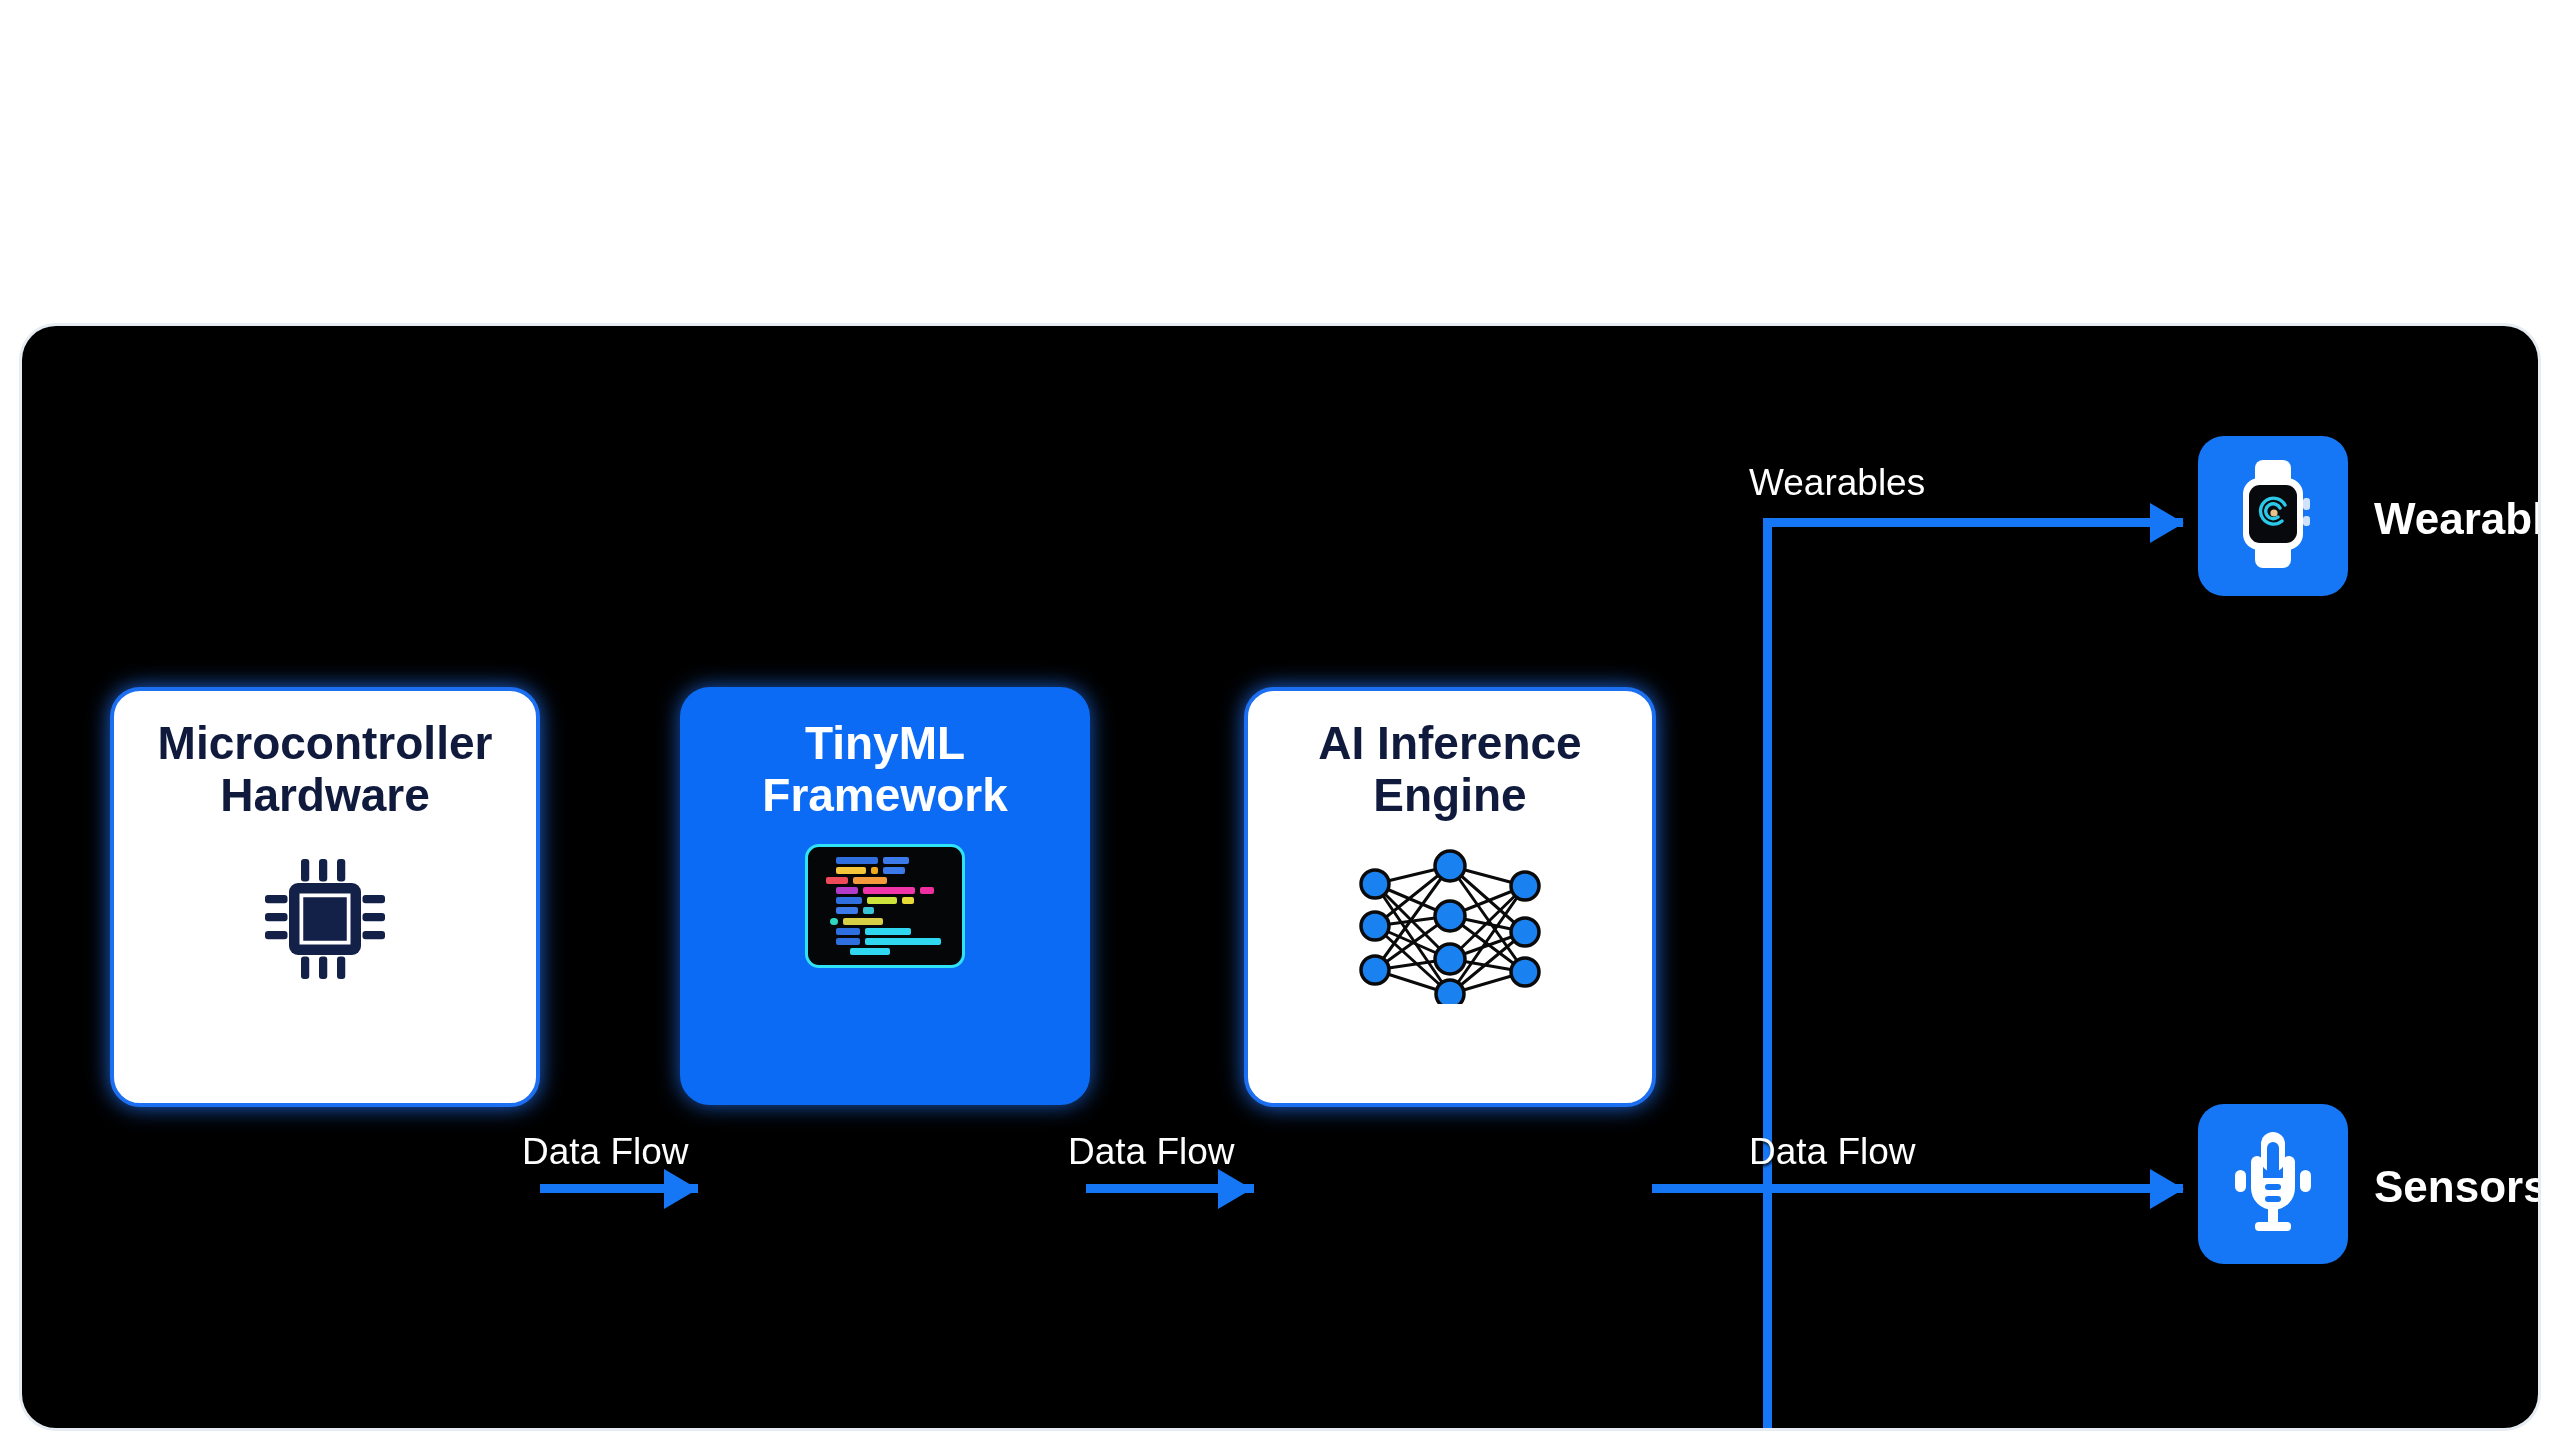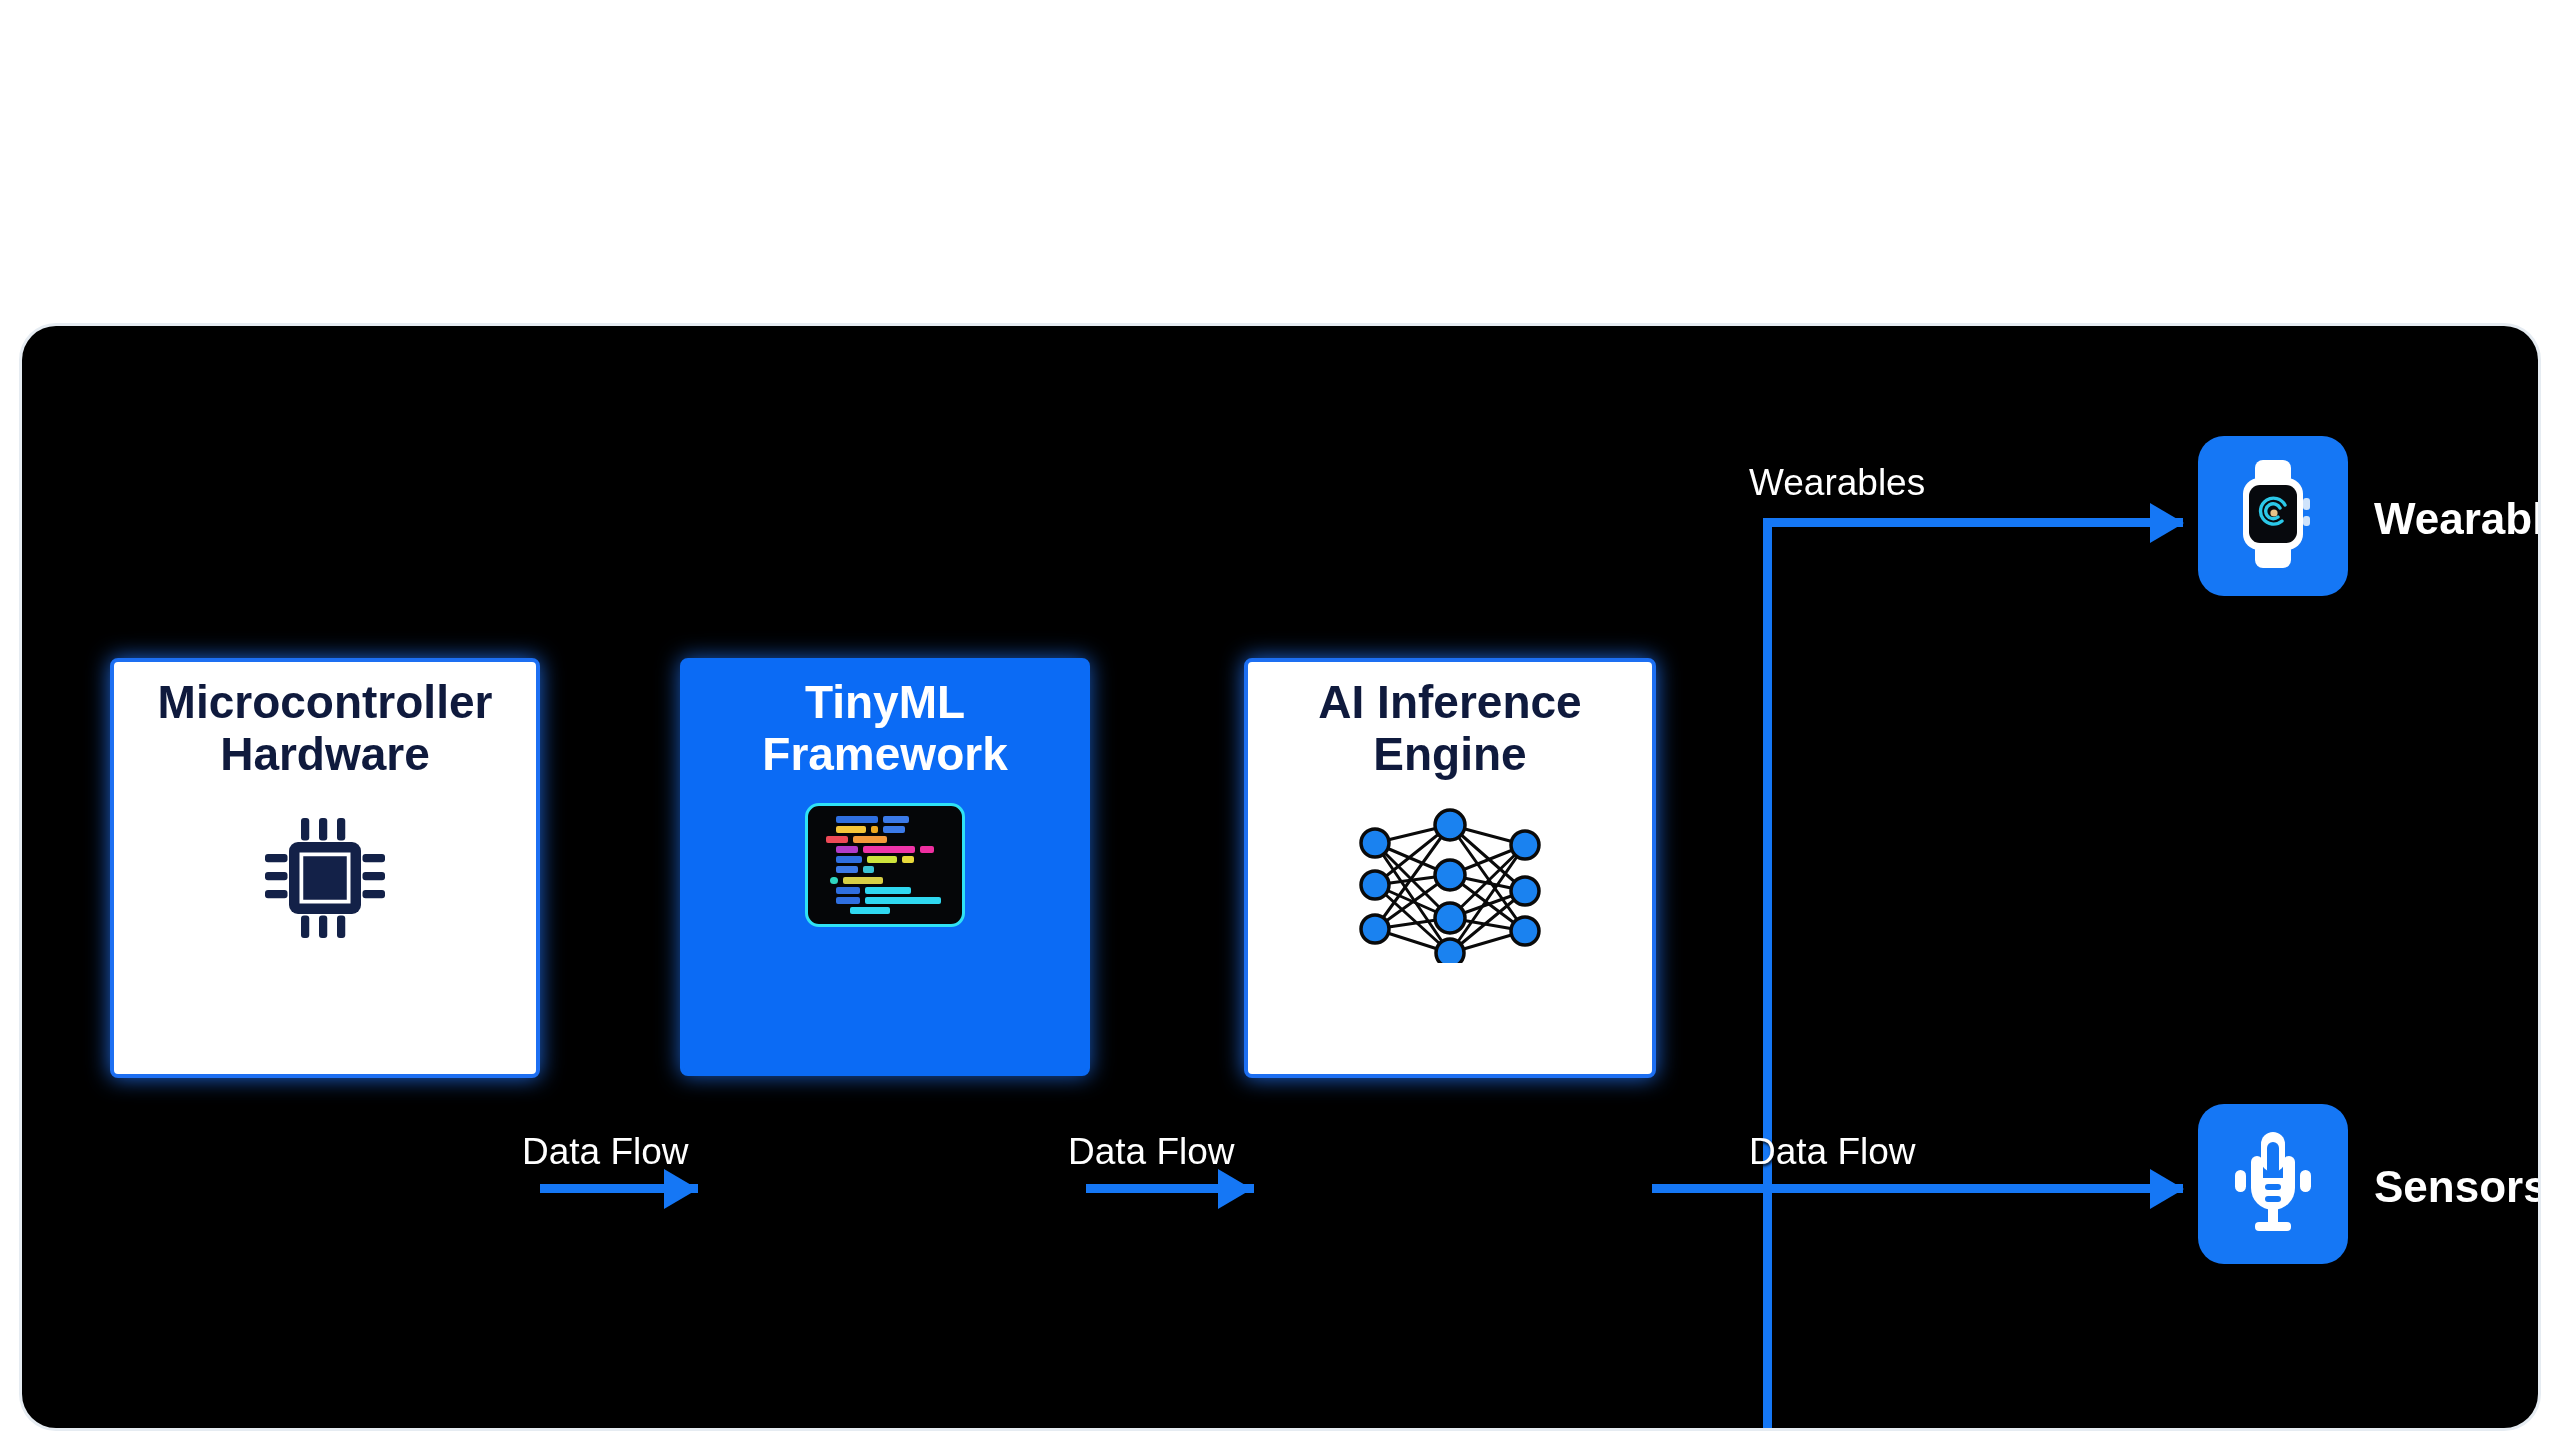--- a/index.html
+++ b/index.html
@@ -56,26 +56,27 @@
     height: 1102px;
     background: #000000;
     border-radius: 34px;
     box-shadow: 0 0 0 3px #e6ecf2;
     overflow: hidden;
   }
 
   
   .node {
     position: absolute;
-    border-radius: 8px;
+    border-radius: 30px;
     display: flex;
     flex-direction: column;
     align-items: center;
     justify-content: flex-start;
-    padding-top: 14px;
+    padding-top: 26px;
+    margin-top: 29px;
   }
   .node.light {
     background: #ffffff;
     border: 4px solid #1d6ff2;
     box-shadow: 0 0 22px rgba(35,120,255,0.85);
   }
   .node.solid {
     background: #0b6bf5;
     border: 4px solid #0b6bf5;
     box-shadow: 0 0 22px rgba(35,120,255,0.75);

